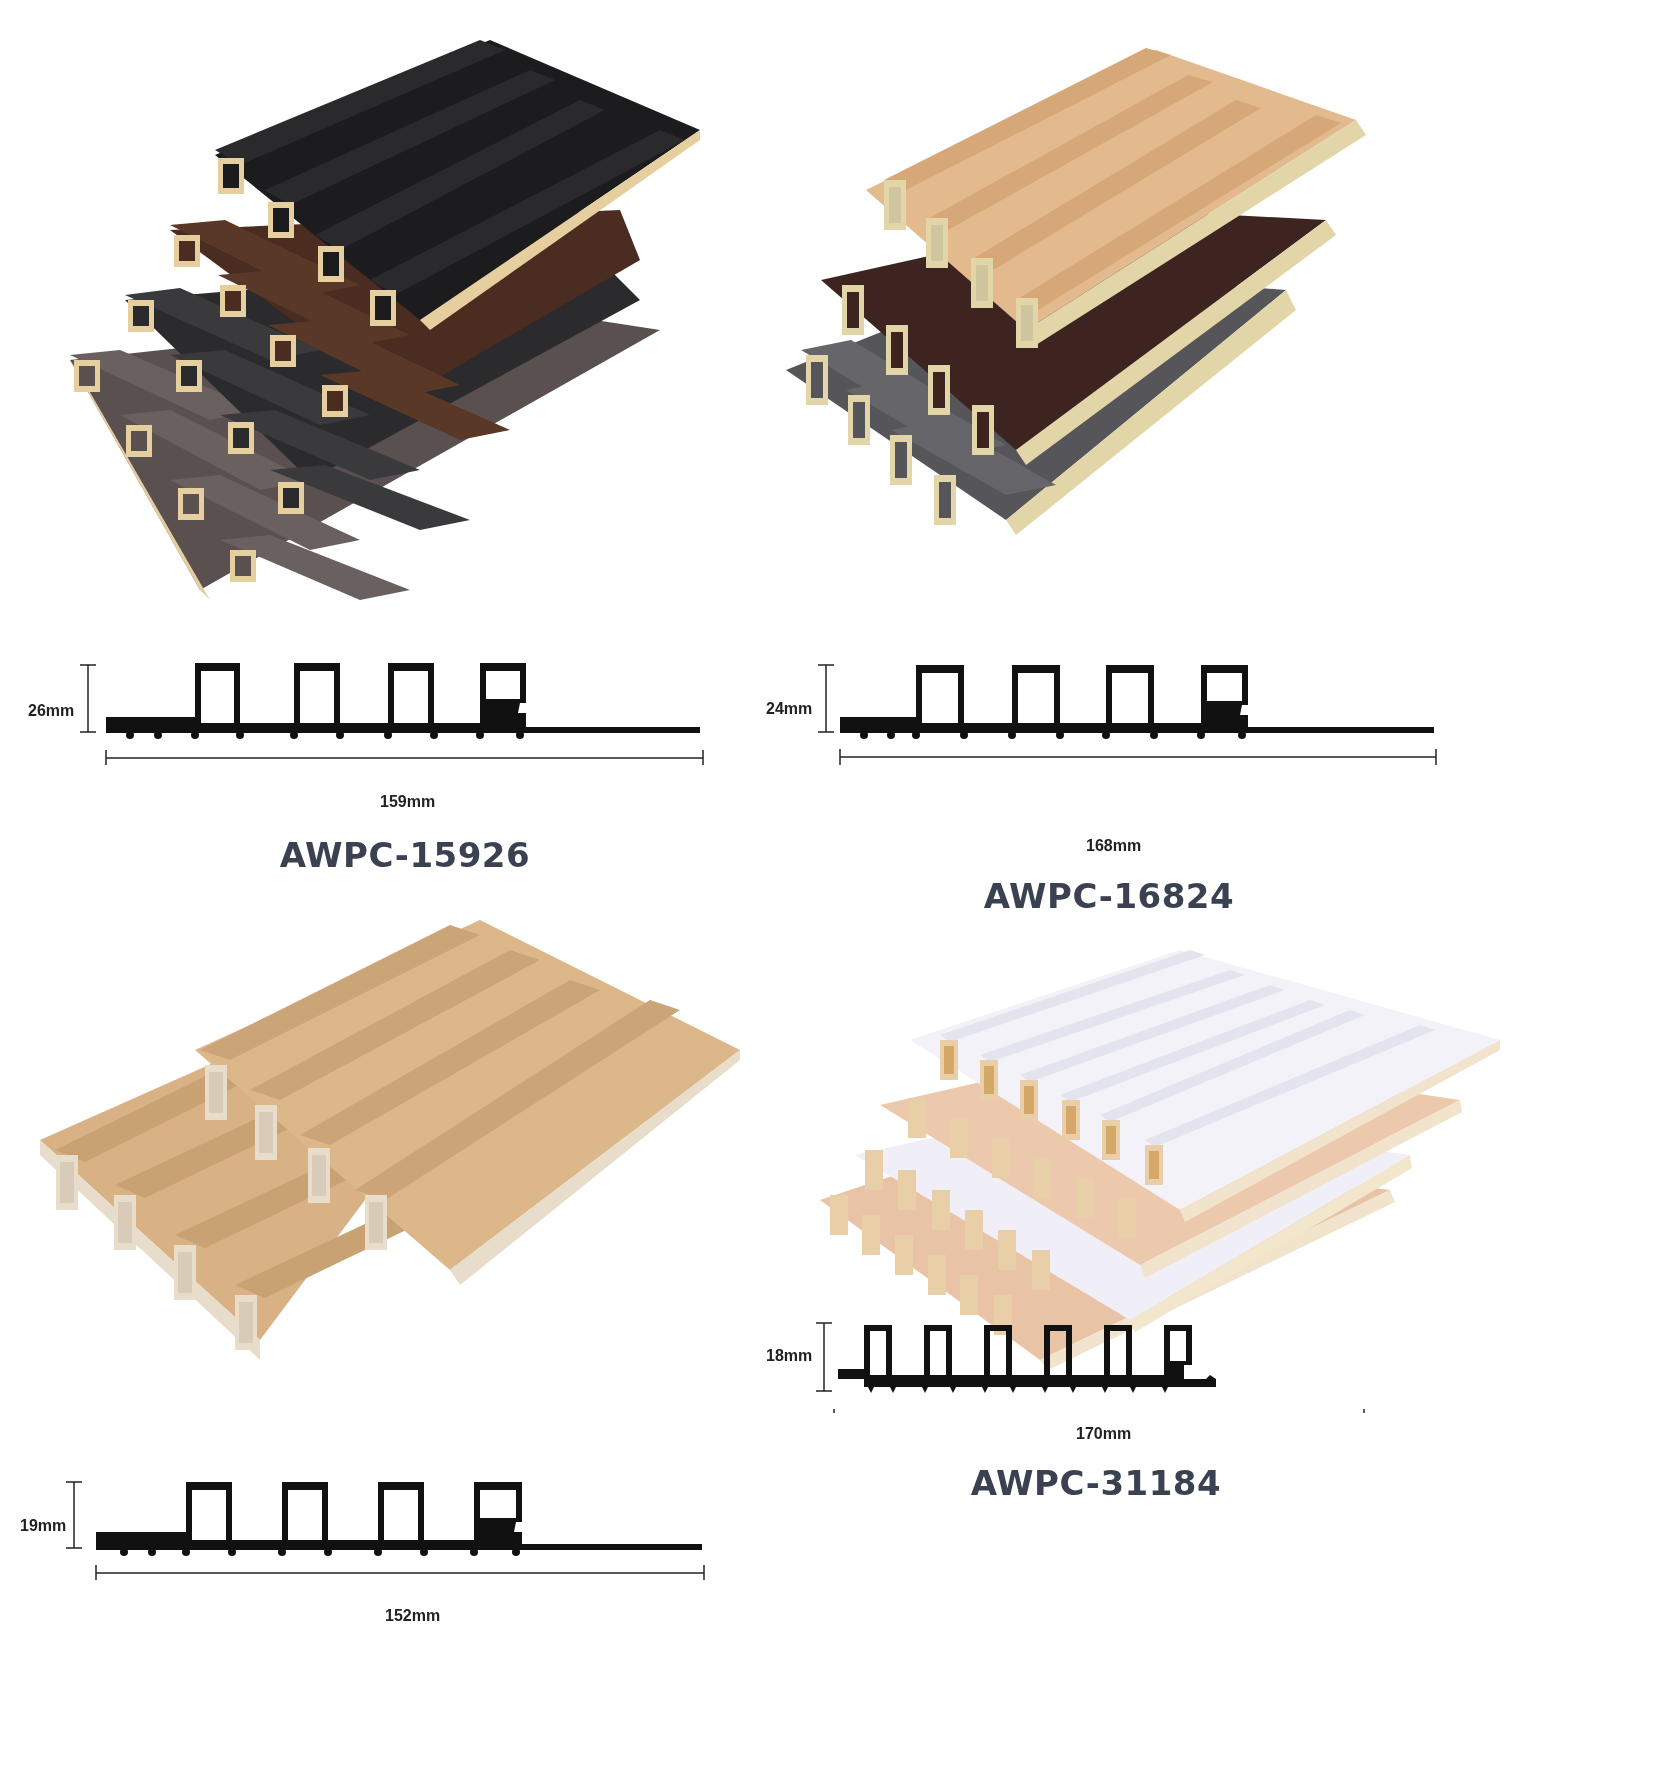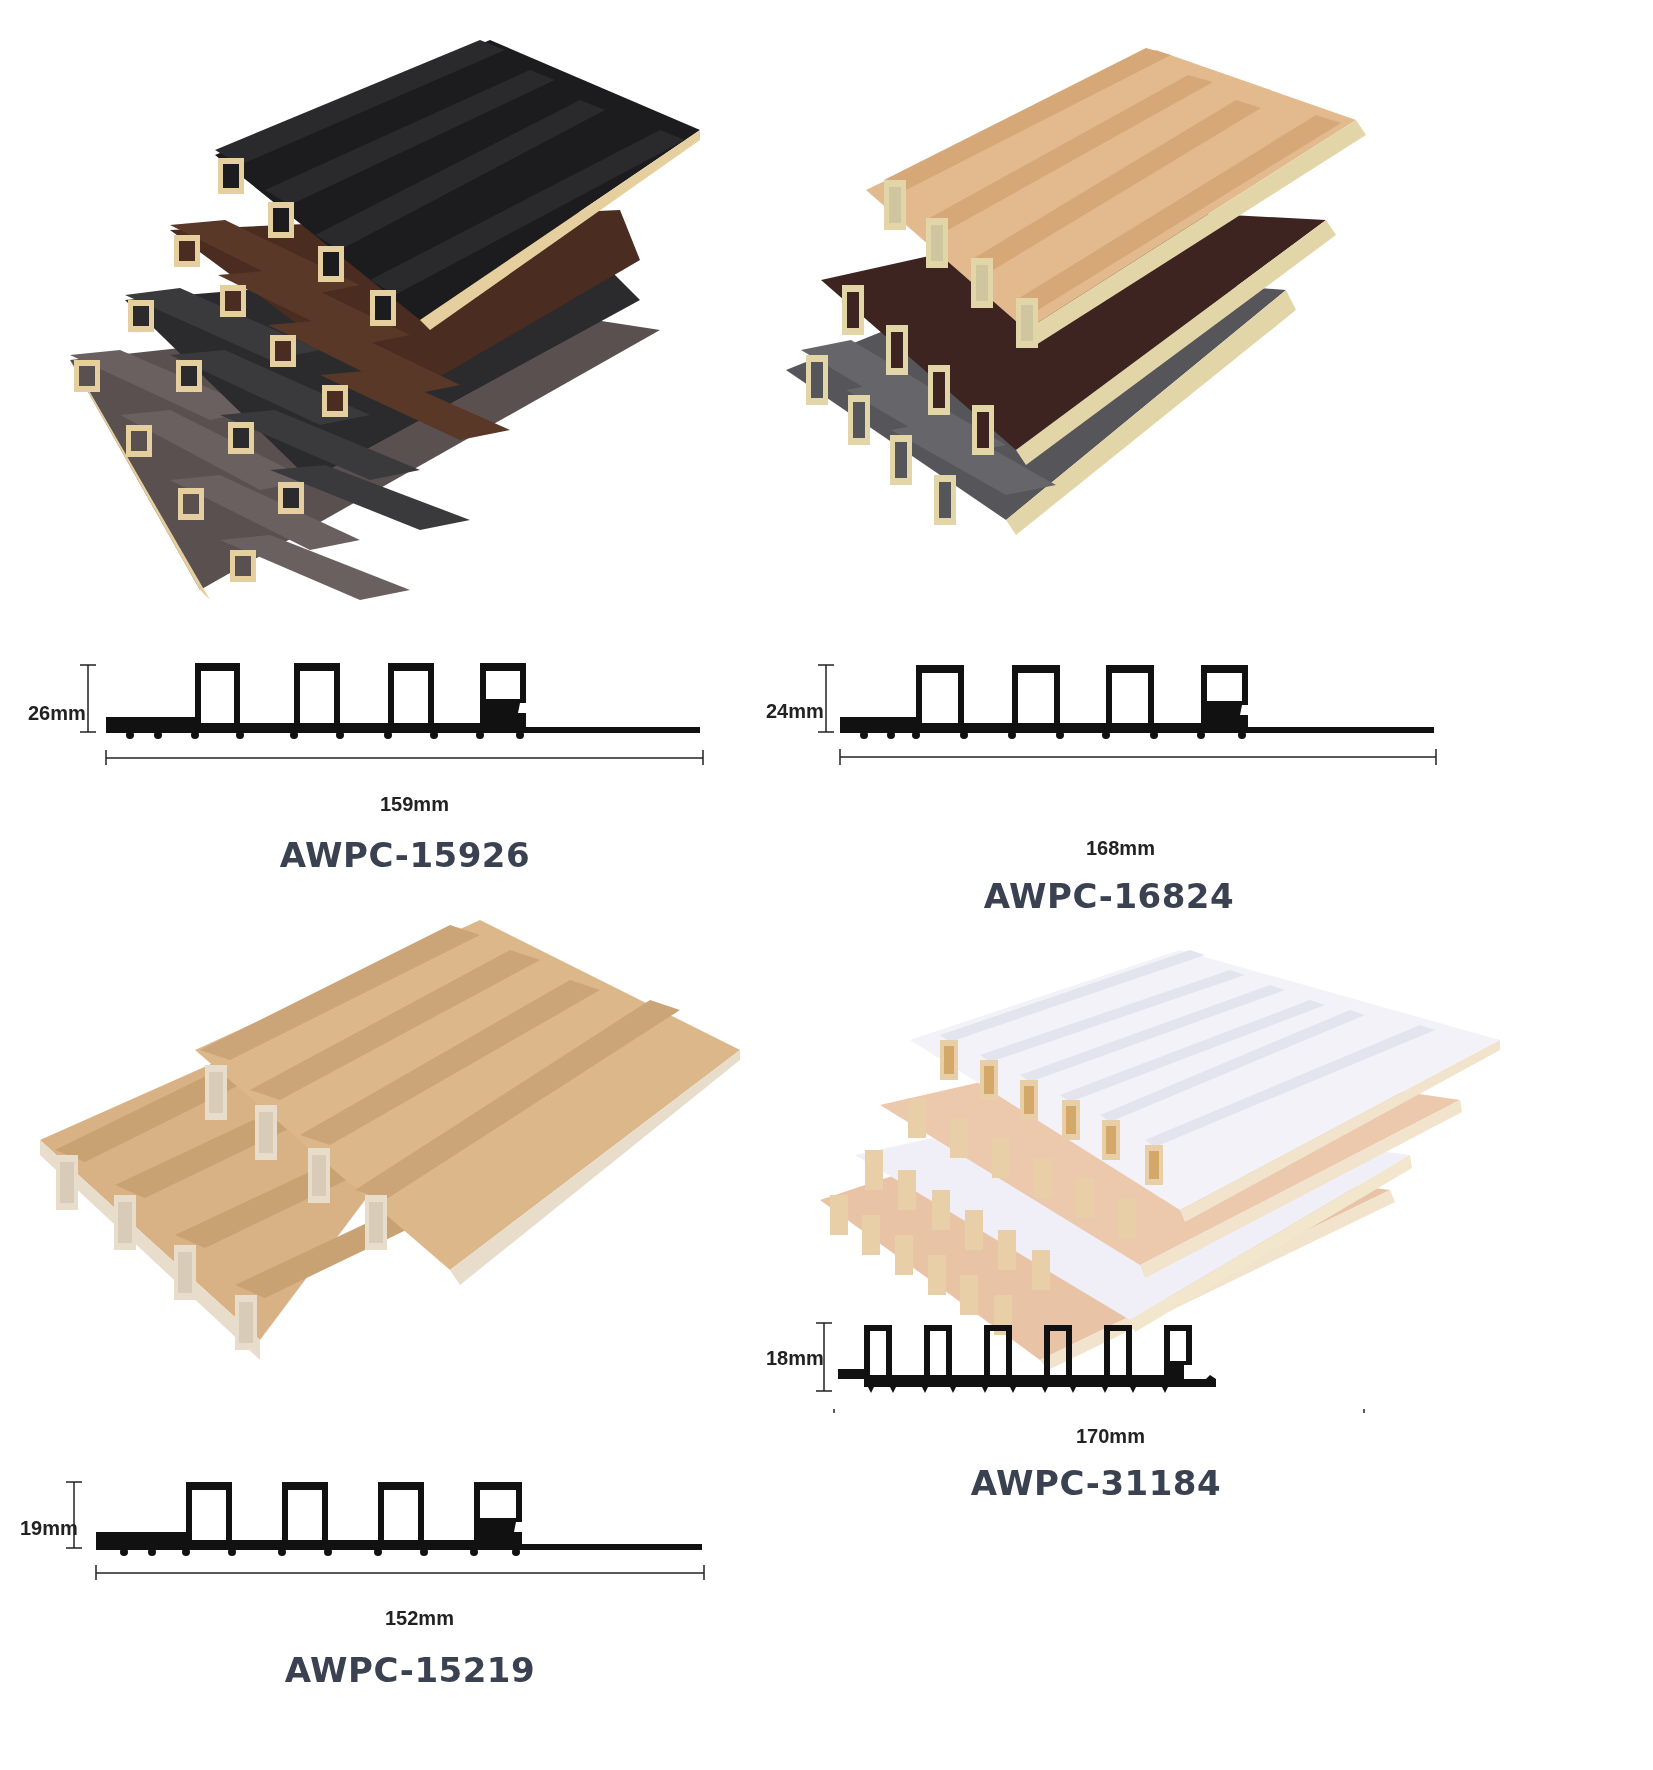--- a/index.html
+++ b/index.html
@@ -1,20 +1,20 @@
 <!DOCTYPE html>
 <html><head>
   <meta charset="utf-8">
   <style>
     html, body { margin: 0; padding: 0; background: #ffffff; }
     body { width: 1653px; height: 1770px; position: relative; overflow: hidden; font-family: "Liberation Sans", sans-serif; }
     .cell { position: absolute; width: 826px; height: 885px; }
     .photo { position: absolute; }
     .profile { position: absolute; }
-    .dim-text { position: absolute; font-family: "Liberation Sans", sans-serif; font-weight: bold; font-size: 20px; color: #222; }
+    .dim-text { position: absolute; font-family: "Liberation Sans", sans-serif; font-weight: bold; font-size: 16px; color: #222; }
     .model { position: absolute; font-family: "DejaVu Sans", sans-serif; font-weight: bold; font-size: 34px; color: #3a4150; letter-spacing: 0.5px; text-align: center; }
   </style>
 </head>
 <body>
 
 <div class="cell" style="left:0;top:0;">
   <svg class="photo" style="left:60px;top:30px;" width="640" height="580" viewBox="0 0 640 580">
 
     <polygon points="10,330 470,280 600,300 140,560" fill="#5a5050"></polygon>
     <polygon points="10,330 140,560 150,570 20,345" fill="#e6cf9e"></polygon>
@@ -280,21 +280,20 @@
         <circle cx="222" cy="82" r="4"></circle>
         <circle cx="268" cy="82" r="4"></circle>
       <circle cx="318" cy="82" r="4"></circle>
         <circle cx="364" cy="82" r="4"></circle>
         <circle cx="414" cy="82" r="4"></circle>
         <circle cx="456" cy="82" r="4"></circle>
     </g>
   </svg>
   <div class="dim-text" style="left:20px;top:632px;">19mm</div>
   <div class="dim-text" style="left:385px;top:722px;">152mm</div>
-  <div class="model" style="left:225px;top:765px;width:370px;">AWPC-15219</div>
 </div>
 
 <div class="cell" style="left:826px;top:885px;">
   <svg class="photo" style="left:-26px;top:55px;" width="720" height="430" viewBox="0 0 720 430">
 
     <polygon points="20,260 200,200 590,250 240,420" fill="#e9c3a6"></polygon>
     <polygon points="240,420 590,250 595,262 248,430" fill="#f1e3cc"></polygon>
     <g fill="#e8cfa8">
       <rect x="30" y="255" width="18" height="40"></rect>
         <rect x="62" y="275" width="18" height="40"></rect>

